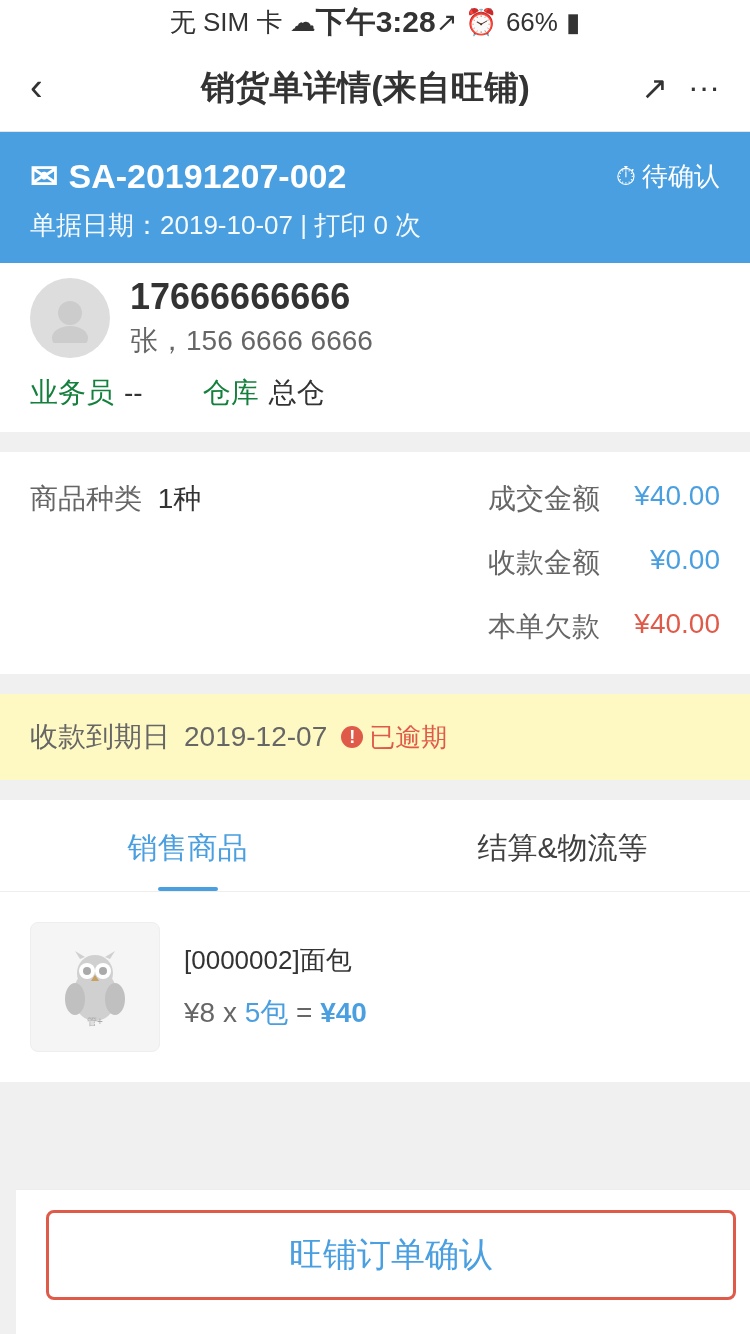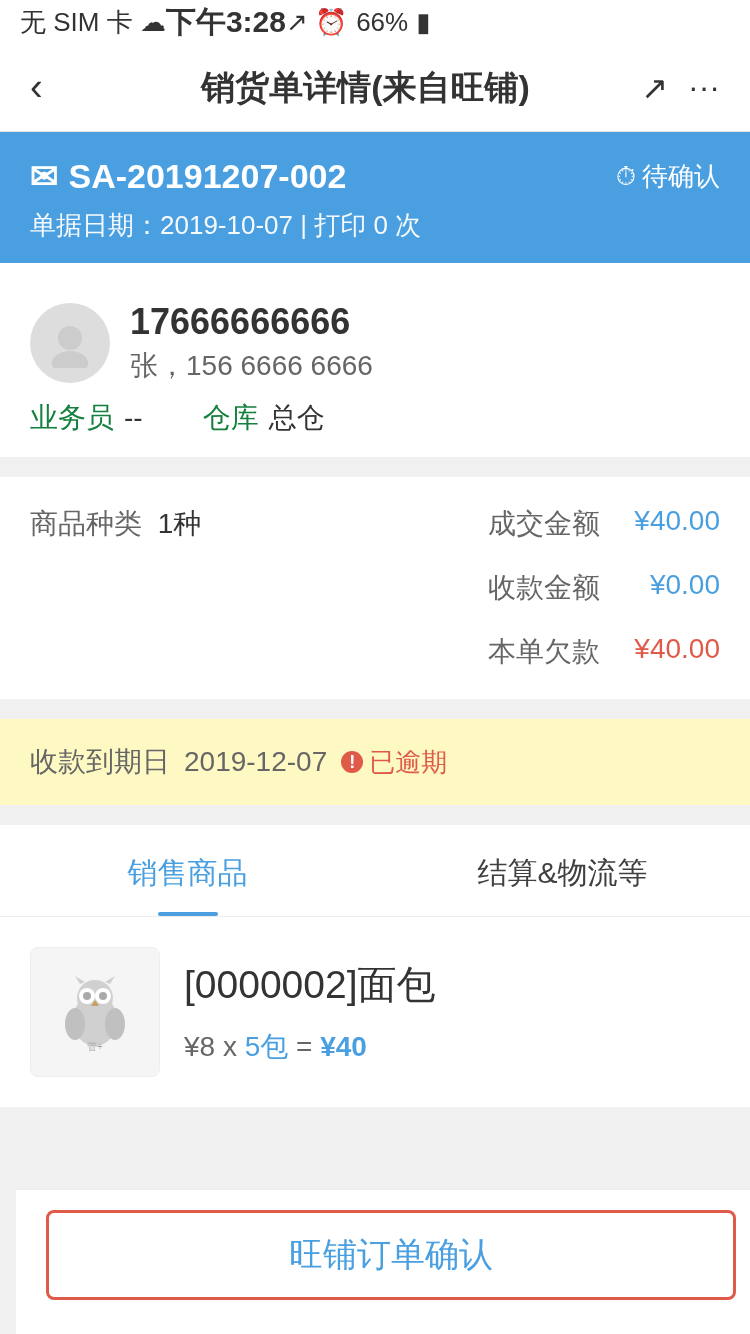--- a/index.html
+++ b/index.html
@@ -12,21 +12,21 @@
       font-size: 28px;
       color: #333;
     }
 
     
     .status-bar {
       height: 44px;
       background: #fff;
       display: flex;
       align-items: center;
-      justify-content: flex-start;
+      justify-content: center;
       padding: 0 20px;
       font-size: 26px;
       font-weight: 500;
     }
     .status-left { display: flex; align-items: center; gap: 10px; }
     .status-center { font-size: 30px; font-weight: 600; }
     .status-right { display: flex; align-items: center; gap: 8px; font-size: 26px; }
 
     
     .nav-bar {
@@ -88,21 +88,21 @@
     }
     .order-date-line {
       color: #fff;
       font-size: 26px;
       opacity: 0.95;
     }
 
     
     .customer-section {
       background: #fff;
-      padding: 38px 30px 20px;
+      padding: 13px 30px 20px;
       margin-bottom: 10px;
     }
     .customer-row {
       display: flex;
       align-items: center;
       gap: 20px;
       margin-bottom: 14px;
     }
     .customer-avatar {
       width: 80px;
@@ -261,21 +261,21 @@
       display: flex;
       align-items: center;
       justify-content: center;
       flex-shrink: 0;
       border: 1px solid #eee;
     }
     .product-info {
       flex: 1;
     }
     .product-name {
-      font-size: 39px;
+      font-size: 26px;
       color: #333;
       margin-bottom: 16px;
     }
     .product-price-row {
       font-size: 28px;
       color: #666;
     }
     .product-price-row .qty { color: #4a9fe0; }
     .product-price-row .total { color: #4a9fe0; font-weight: bold; margin-top: 36px; }
 

